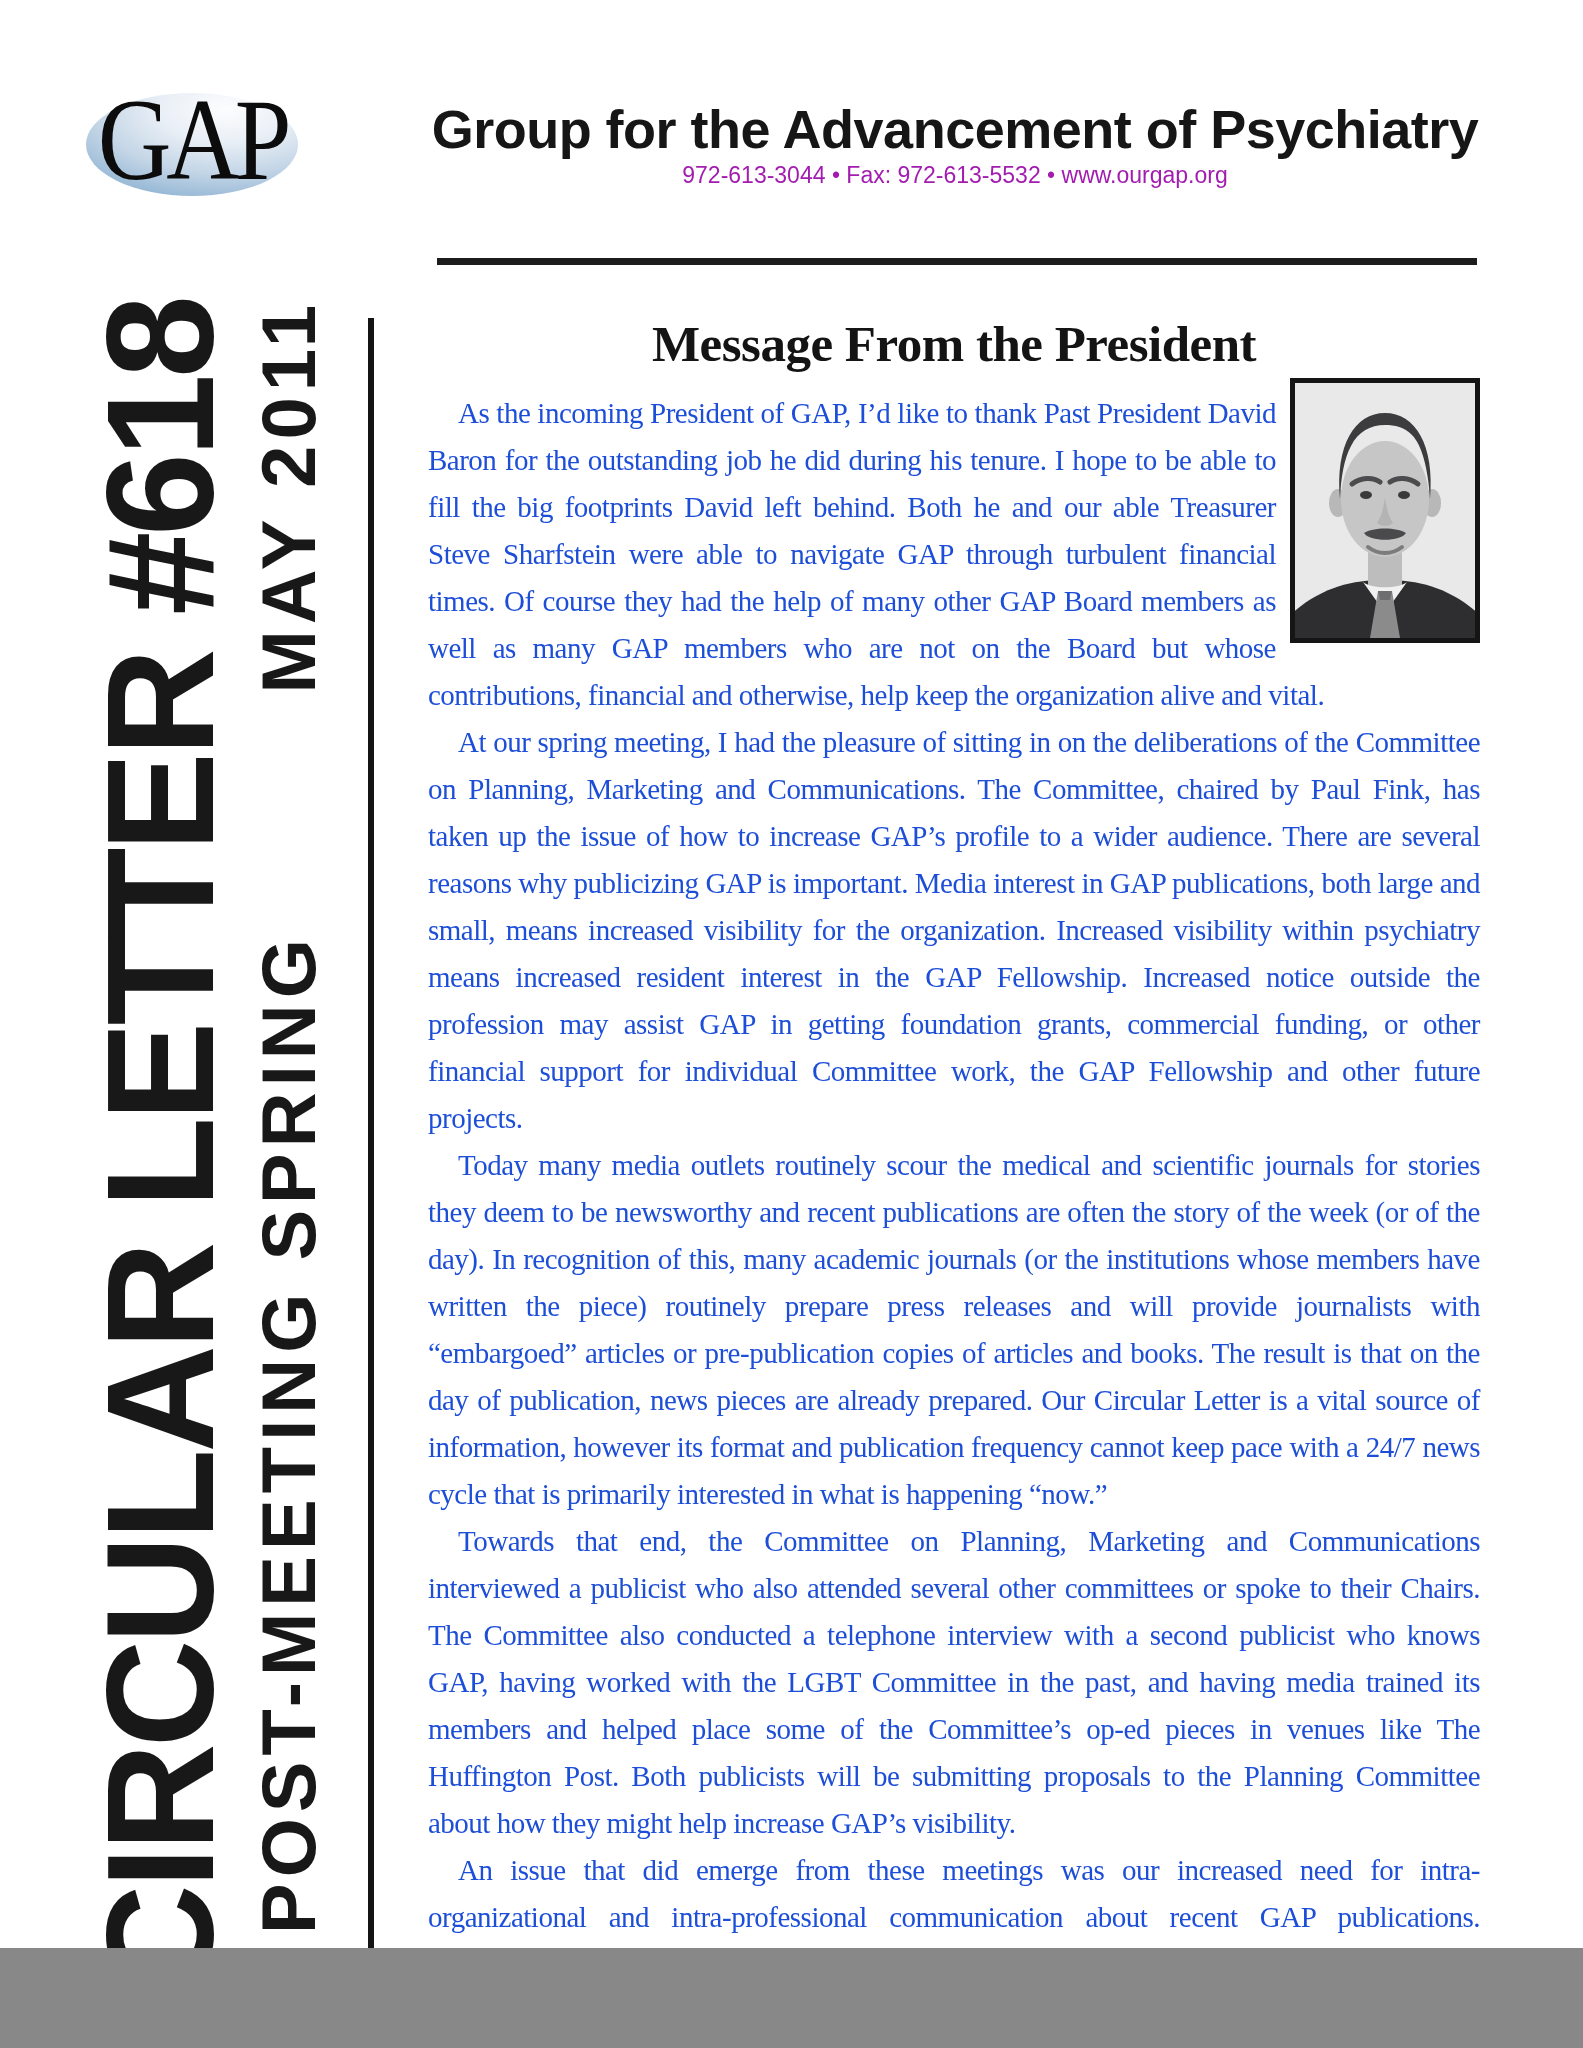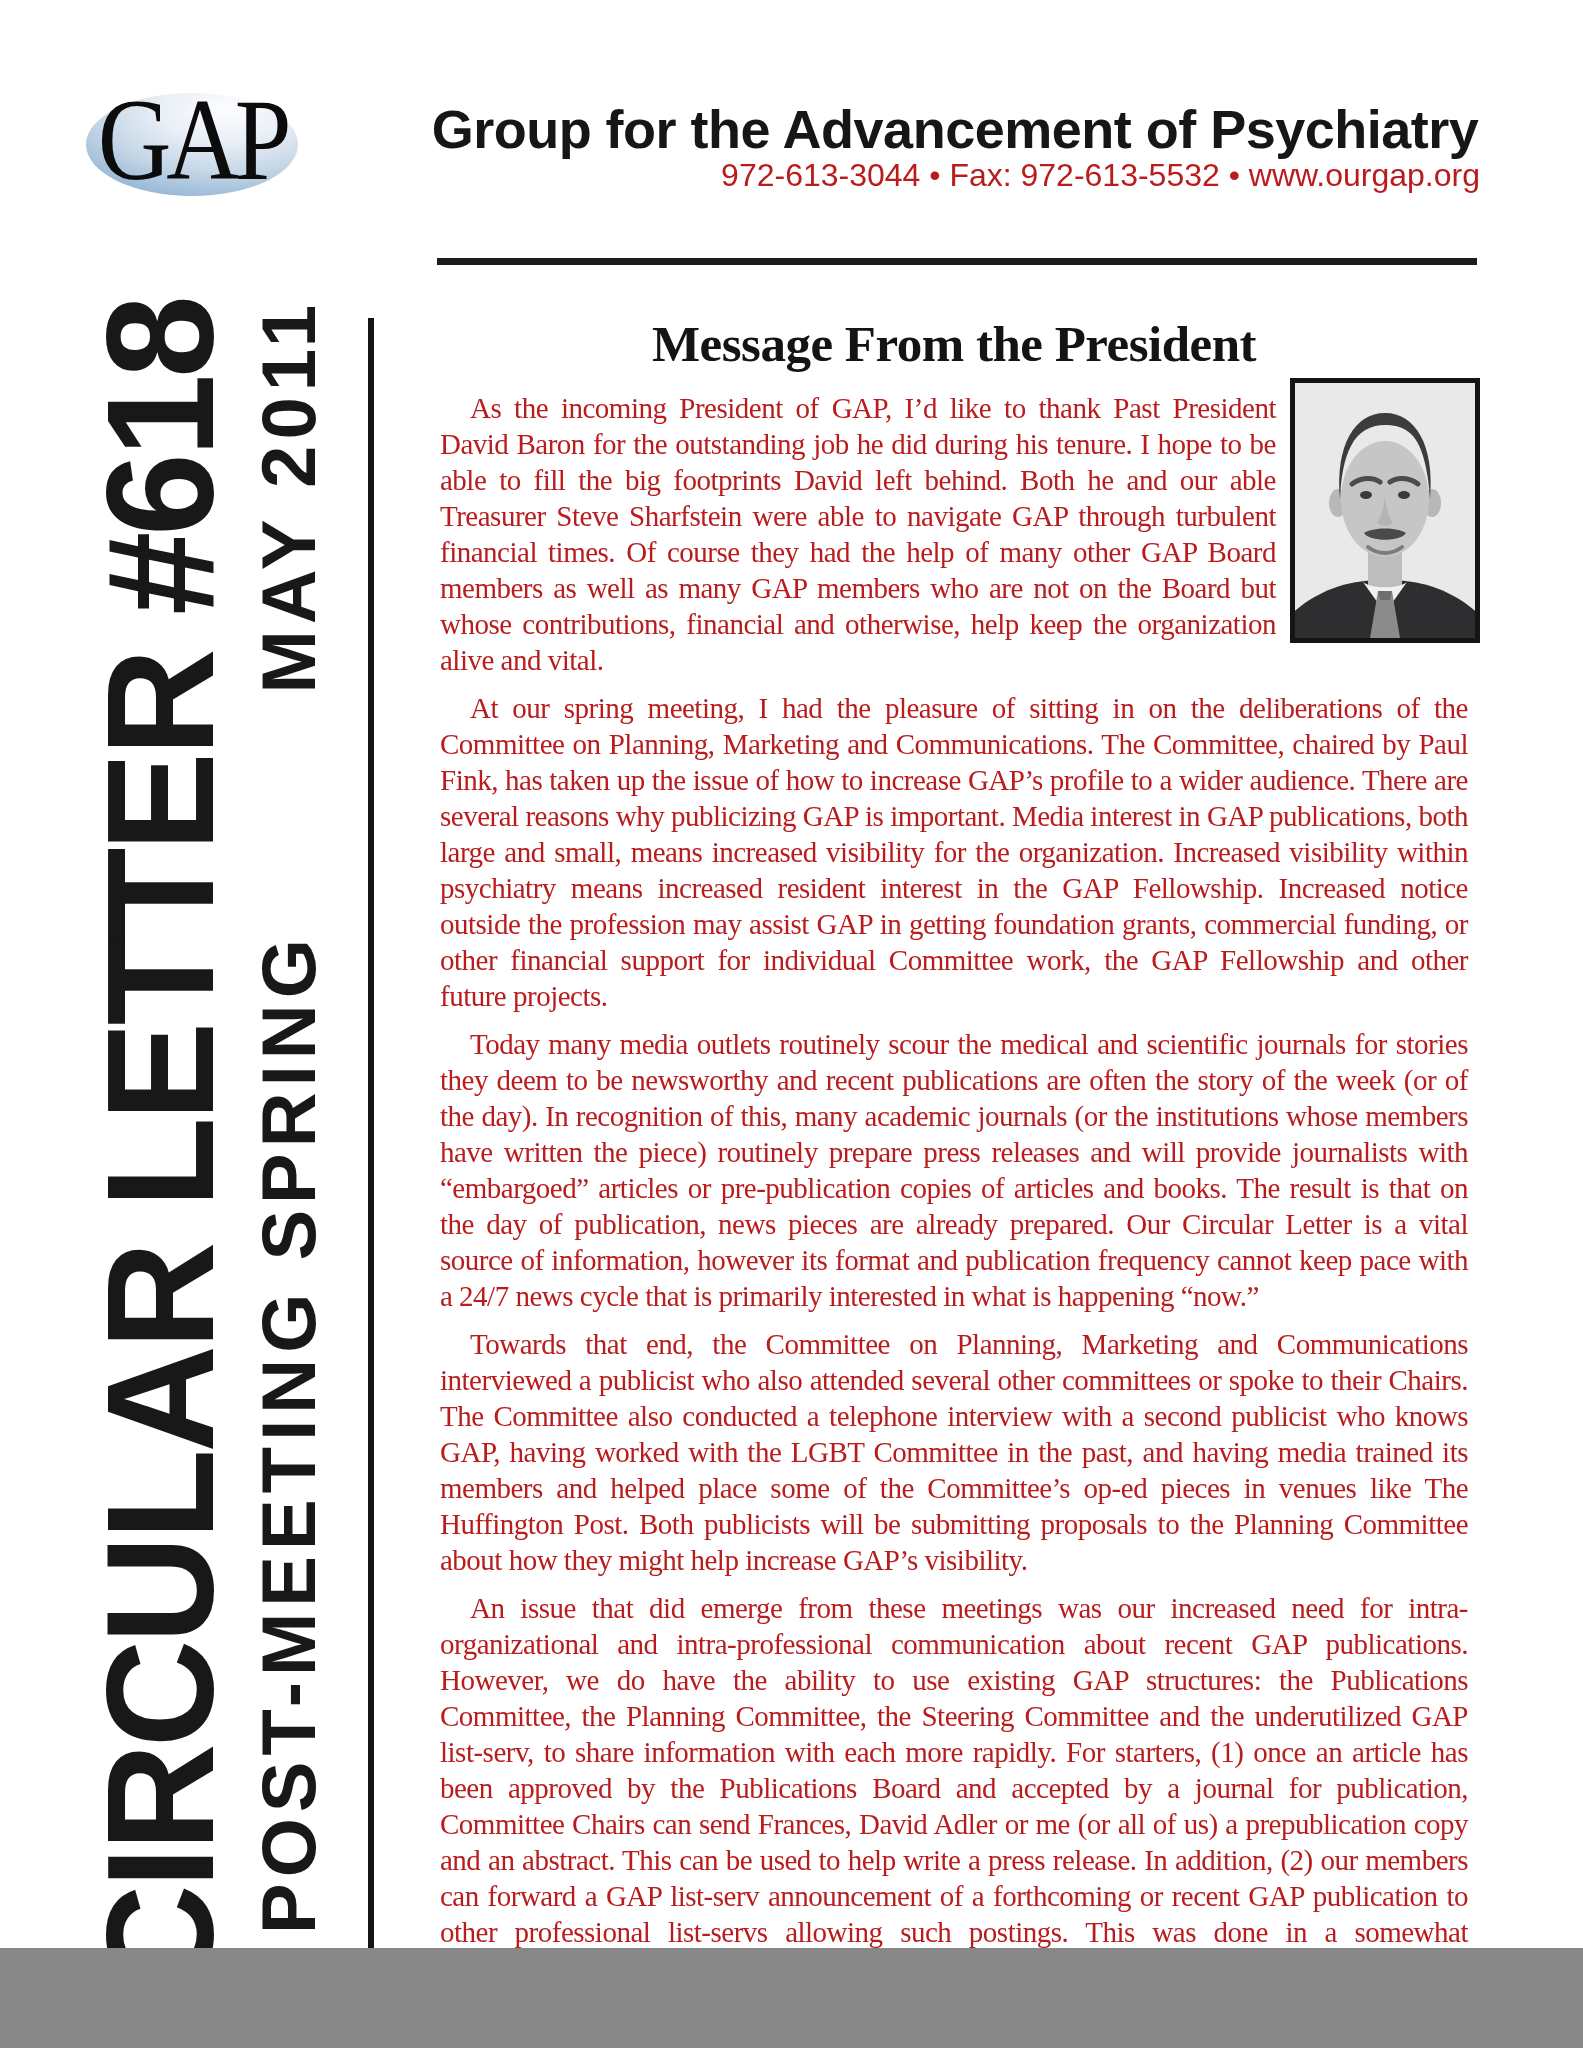--- a/index.html
+++ b/index.html
@@ -20,21 +20,21 @@
     transform:translate(-50%,-54%) scaleX(0.88);
     font-family:"Liberation Serif",serif;font-size:116px;font-weight:400;
     letter-spacing:-6px;color:#0c0c0d;line-height:1;white-space:nowrap;
   }
   .header-right{
     position:absolute;left:430px;top:100px;width:1050px;text-align:center;
     font-family:"Liberation Sans","DejaVu Sans",sans-serif;
   }
   .org-name{font-size:54px;font-weight:bold;line-height:1.1;letter-spacing:-0.5px;color:#161616;}
   .addr{font-size:27px;line-height:33px;color:#1d1d1d;margin-top:9px;}
-  .contact{font-size:32px;line-height:33px;color:#b91c1c;text-align:right;}
+  .contact{font-size:23px;line-height:33px;color:#a21caf;}
   .header-rule{position:absolute;left:437px;top:258px;width:1040px;height:7px;background:#1c1c1c;}
   
   .side-rule{position:absolute;left:368px;top:318px;width:6px;height:1646px;background:#141414;}
   .side-rotated{
     position:absolute;left:85px;top:1992px;width:1735px;height:235px;
     transform:rotate(-90deg);transform-origin:0 0;
     font-family:"Liberation Sans","DejaVu Sans",sans-serif;color:#181818;
     white-space:nowrap;
   }
   .side-title{
@@ -51,22 +51,22 @@
   .article-title{
     margin:0 0 20px 0;text-align:center;
     font-size:51px;font-weight:bold;line-height:52px;letter-spacing:-0.5px;color:#141414;
   }
   .photo{
     float:right;width:180px;height:255px;border:5px solid #151515;
     margin:-12px 0 10px 14px;background:#e9e9e9;
   }
   .photo svg{display:block;width:100%;height:100%;}
   .body-p{
-    margin:12px;font-size:29px;line-height:36px;letter-spacing:-0.5px;
-    text-align:justify;text-indent:30px;color:#b91c1c;
+    margin:0;font-size:29px;line-height:47px;letter-spacing:-0.5px;
+    text-align:justify;text-indent:30px;color:#1d4ed8;
   }
 </style>
 </head>
 <body>
 
 <div class="page">
 
   <div>
     <div class="logo">
       <span class="logo-text">GAP</span>

